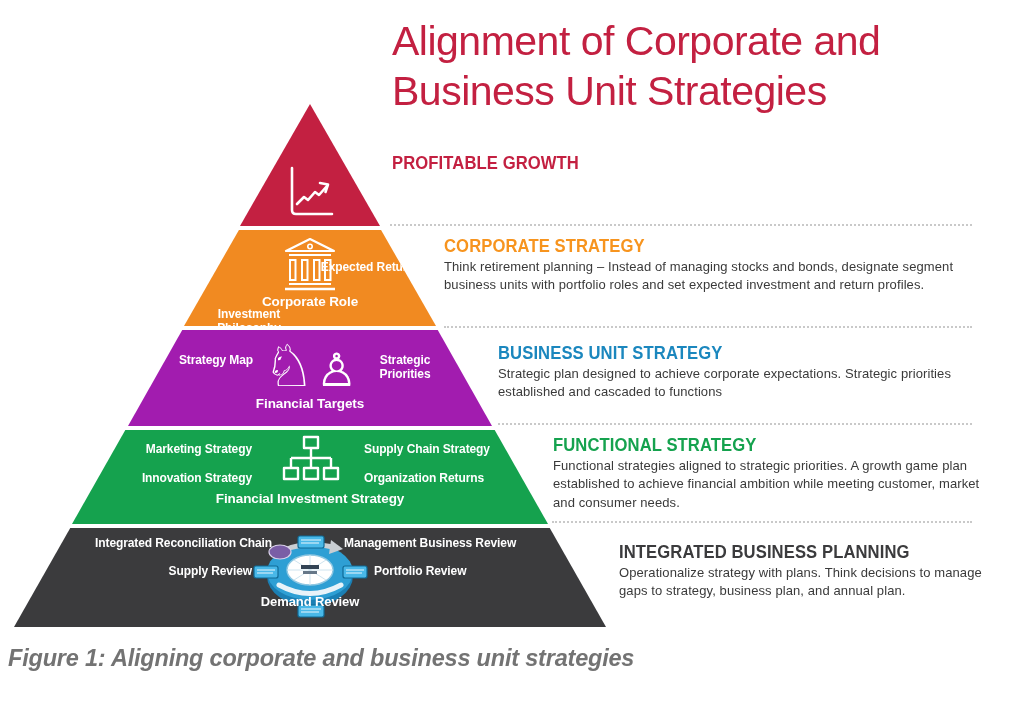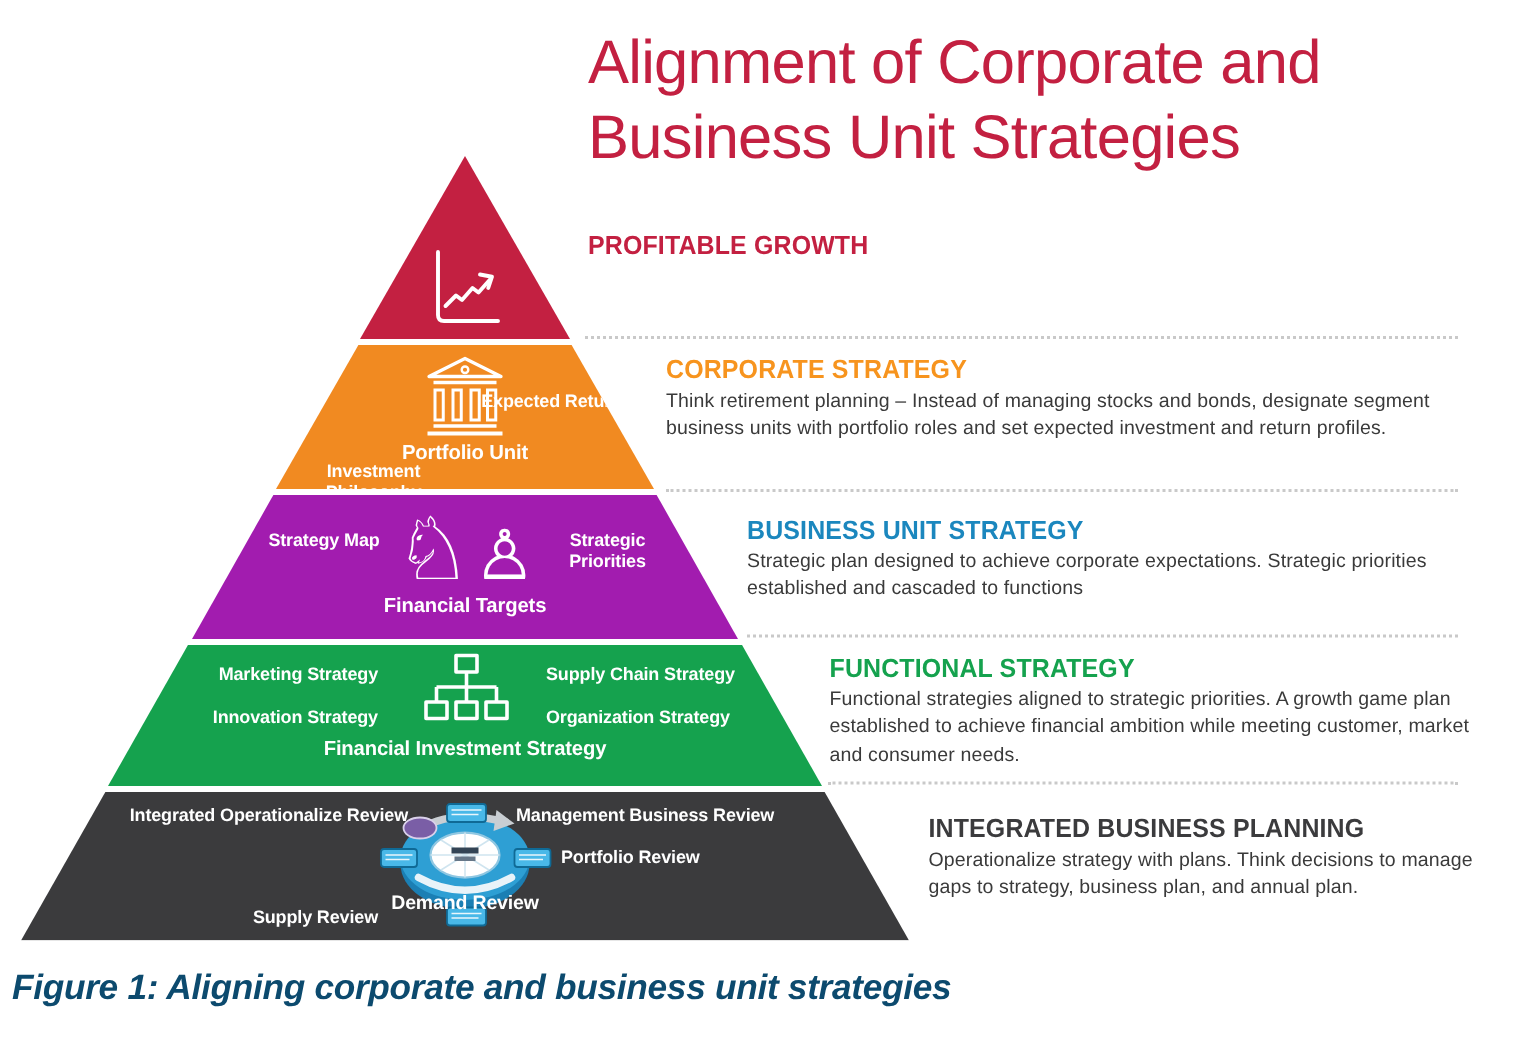--- a/index.html
+++ b/index.html
@@ -10,21 +10,21 @@
 
   
   .title {
     position:absolute; left:392px; top:16px; width:585px;
     font-size:41px; line-height:1.22; font-weight:400; letter-spacing:-0.5px;
     color:#C32041;
   }
   .caption {
     position:absolute; left:8px; top:645px;
     font-size:23.5px; font-style:italic; font-weight:700; letter-spacing:-0.2px;
-    color:#0c4a6e;
+    color:#737373;
   }
 
   
   .level { position:absolute; }
   .lvl-red    { left:240px; top:104px; width:140px; height:122px; background:#C32041;
                 clip-path:polygon(50% 0, 100% 100%, 0 100%); }
   .lvl-orange { left:184px; top:230px; width:252px; height:96px; background:#F18A21;
                 clip-path:polygon(21.8% 0, 78.2% 0, 100% 100%, 0 100%); }
   .lvl-blue   { left:128px; top:330px; width:364px; height:96px; background:#a21caf;
                 clip-path:polygon(14.9% 0, 85.1% 0, 100% 100%, 0 100%); }
@@ -99,21 +99,21 @@
       <g fill="none" stroke="#fff" stroke-width="2">
         <rect x="9" y="24" width="5.5" height="20"></rect>
         <rect x="21" y="24" width="5.5" height="20"></rect>
         <rect x="33" y="24" width="5.5" height="20"></rect>
         <rect x="44" y="24" width="5.5" height="20"></rect>
       </g>
       <line x1="8" y1="48" x2="50" y2="48" stroke="#fff" stroke-width="2.2"></line>
       <line x1="4" y1="53" x2="54" y2="53" stroke="#fff" stroke-width="2.6"></line>
     </svg>
     <div class="lvl-label" style="left:134px; top:30px; width:106px;">Expected Returns</div>
-    <div class="lvl-sublabel" style="top:64px;">Portfolio Unit</div>
+    <div class="lvl-sublabel" style="top:64px;">Corporate Role</div>
   </div>
 
   <div class="level lvl-blue">
     <div class="lvl-label" style="left:40px; top:23px; width:96px;">Strategy Map</div>
     <div class="chess-box">
       <span class="chess-knight">♘</span>
       <span class="chess-pawn">♙</span>
     </div>
     <div class="lvl-label" style="left:226px; top:23px; width:102px;">Strategic Priorities</div>
     <div class="lvl-sublabel" style="top:66px;">Financial Targets</div>
@@ -129,27 +129,27 @@
         <line x1="9" y1="24" x2="49" y2="24"></line>
         <line x1="9" y1="24" x2="9" y2="34"></line>
         <line x1="29" y1="24" x2="29" y2="34"></line>
         <line x1="49" y1="24" x2="49" y2="34"></line>
         <rect x="2" y="34" width="14" height="11"></rect>
         <rect x="22" y="34" width="14" height="11"></rect>
         <rect x="42" y="34" width="14" height="11"></rect>
       </g>
     </svg>
     <div class="lvl-label align-l" style="left:292px; top:12px; width:170px;">Supply Chain Strategy</div>
-    <div class="lvl-label align-l" style="left:292px; top:41px; width:170px;">Organization Strategy</div>
+    <div class="lvl-label align-l" style="left:292px; top:41px; width:170px;">Organization Returns</div>
     <div class="lvl-sublabel" style="top:61px;">Financial Investment Strategy</div>
   </div>
 
   <div class="level lvl-dark">
-    <div class="lvl-label align-r" style="left:46px; top:8px; width:212px;">Integrated Operationalize Review</div>
-    <div class="lvl-label align-r" style="left:120px; top:36px; width:118px;margin-top:40px;">Supply Review</div>
+    <div class="lvl-label align-r" style="left:46px; top:8px; width:212px;">Integrated Reconciliation Chain</div>
+    <div class="lvl-label align-r" style="left:120px; top:36px; width:118px;">Supply Review</div>
 
     <svg class="lvl-icon" style="left:239px; top:2px;" width="115" height="92" viewBox="0 0 115 92">
       <ellipse cx="57" cy="46" rx="43" ry="30" fill="#1b7fb4"></ellipse>
       <ellipse cx="57" cy="42" rx="43" ry="28" fill="#2e9fd4"></ellipse>
       <path d="M22 26 Q45 8 84 18" fill="none" stroke="#c9ced3" stroke-width="5" stroke-linecap="round"></path>
       <path d="M78 10 L90 19 L76 24 Z" fill="#c9ced3"></path>
       <ellipse cx="57" cy="40" rx="23" ry="15" fill="#ffffff" stroke="#8fc7e2" stroke-width="1.5"></ellipse>
       <g stroke="#cfe4ef" stroke-width="1">
         <line x1="57" y1="25" x2="57" y2="55"></line>
           <line x1="34" y1="40" x2="80" y2="40"></line>

